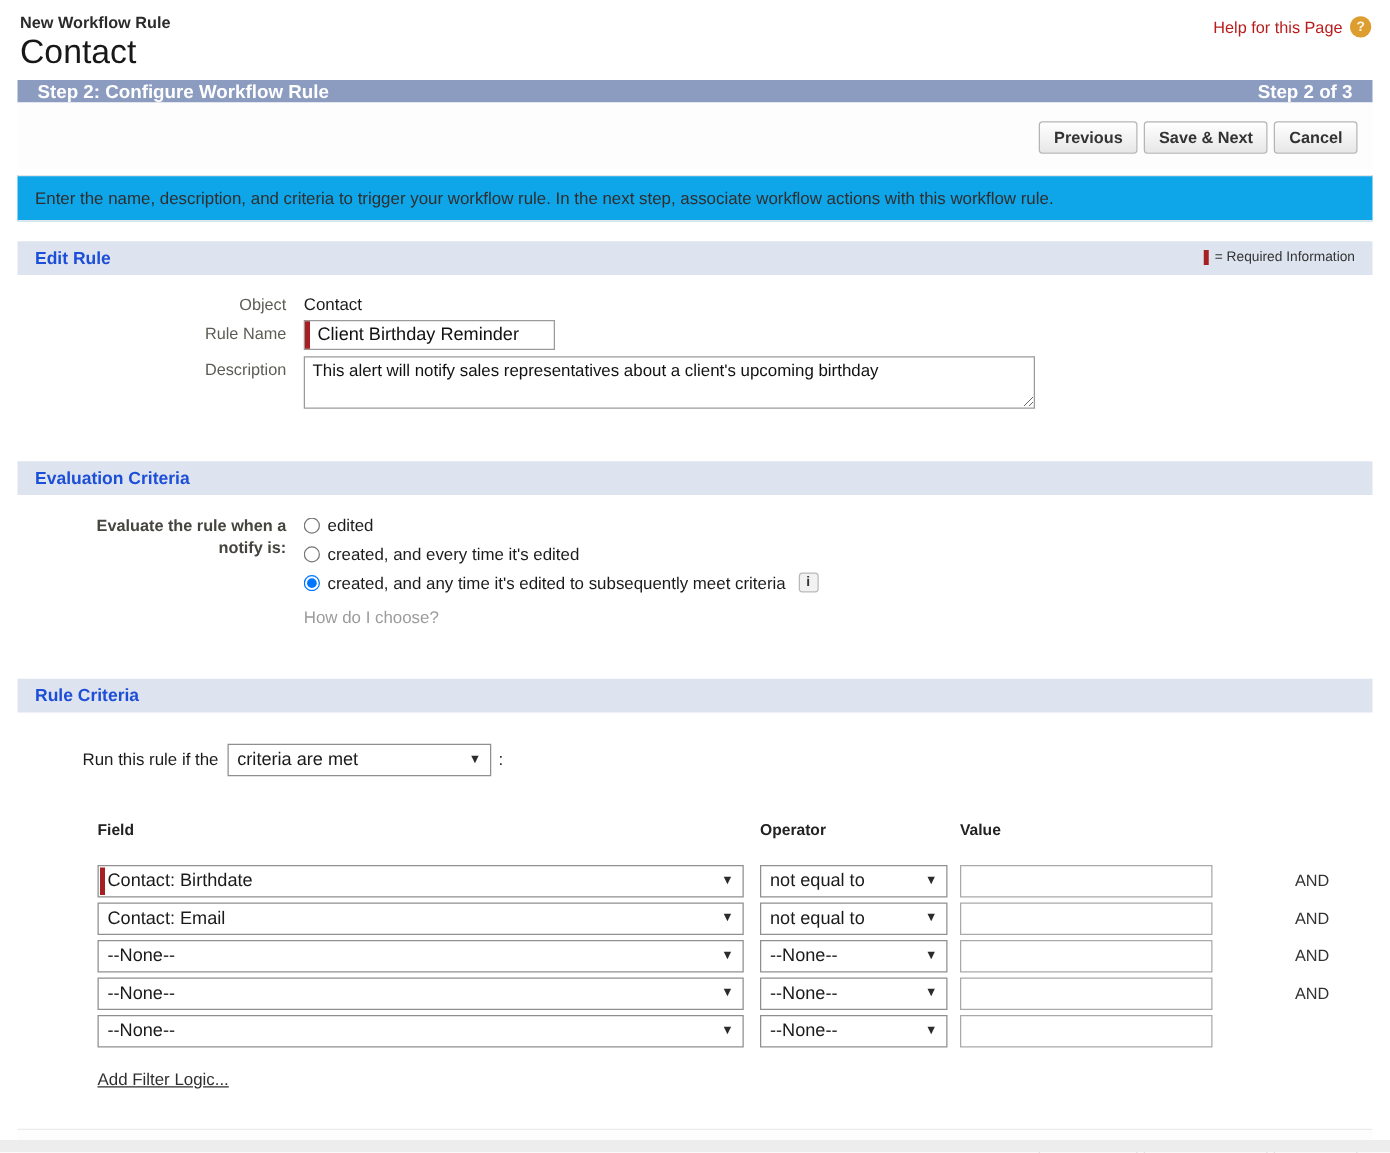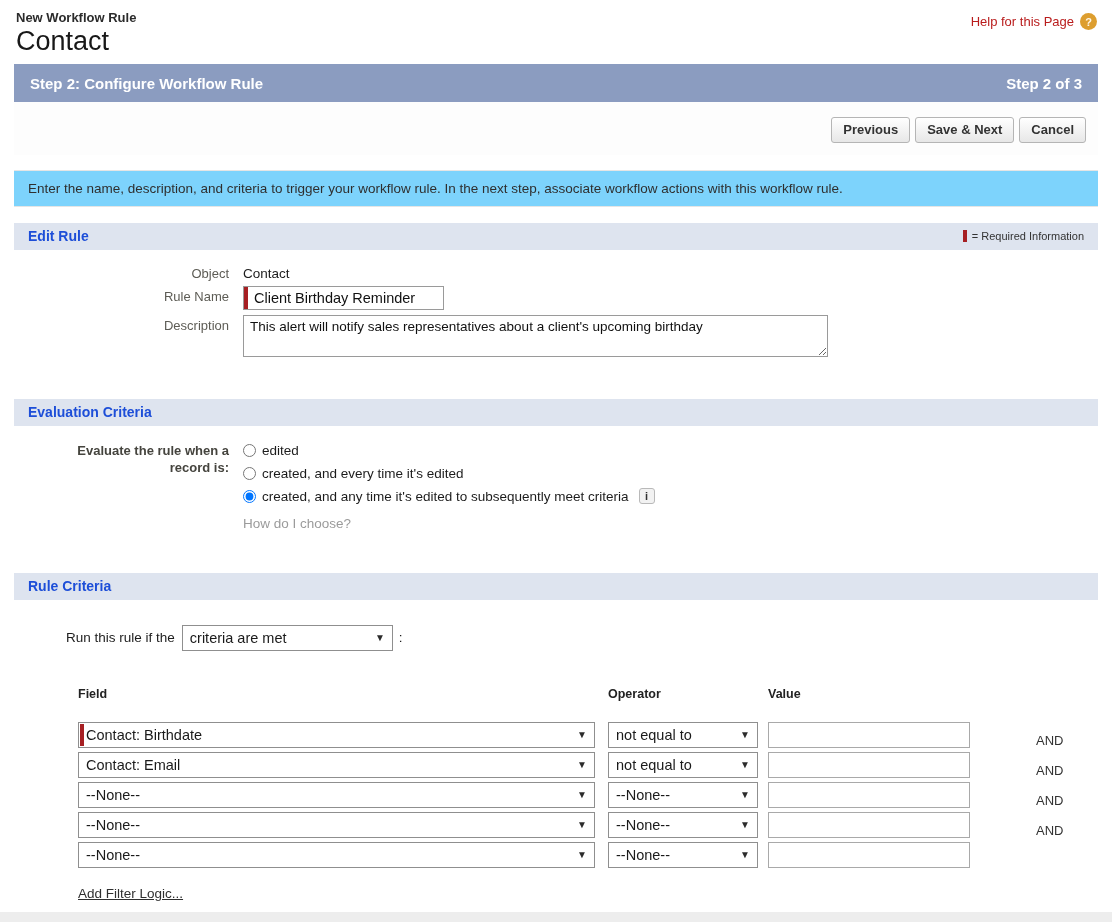--- a/index.html
+++ b/index.html
@@ -11,31 +11,31 @@
   .breadcrumb { font-size: 13px; font-weight: bold; color: #2b2b2b; }
   .page-title { font-size: 27px; font-weight: 400; color: #181818; margin-top: 1px; }
   .help-area { position: absolute; top: 13px; right: 15px; display: flex; align-items: center; gap: 6px; }
   .help-link { color: #b91c1c; font-size: 13px; text-decoration: none; cursor: pointer; }
   .help-icon { width: 17px; height: 17px; border-radius: 50%; background: #dd9e2f; color: #fff7e8;
                font-size: 11px; font-weight: bold; display: flex; align-items: center; justify-content: center; }
 
   
   .panel { margin: 0 14px; width: 1084px; }
 
-  .step-bar { background: #8b9cc0; height: 38px; display: flex; justify-content: space-between;
+  .step-bar { background: #8b9cc0; height: 18px; display: flex; justify-content: space-between;
               align-items: center; padding: 0 16px; }
   .step-bar .title, .step-bar .indicator { color: #ffffff; font-size: 15px; font-weight: bold; }
 
   .toolbar { display: flex; justify-content: flex-end; gap: 5px; padding: 15px 12px 12px 12px; background: #fdfdfd; }
   .btn { background: linear-gradient(#ffffff, #e7e7e7); border: 1px solid #b5b5b5; border-radius: 3px;
          padding: 4px 11px; font-size: 13px; font-weight: bold; color: #333; font-family: "Liberation Sans", sans-serif;
          cursor: pointer; line-height: 1.2; }
 
-  .intro-band { background: #7dd3fc; border-top: 1px solid #e5e5e5; border-bottom: 1px solid #e5e5e5;
-                padding: 10px 14px; font-size: 13.5px; color: #2f2f2f; margin-top: 15px; }
+  .intro-band { background: #0ea5e9; border-top: 1px solid #e5e5e5; border-bottom: 1px solid #e5e5e5;
+                padding: 10px 14px; font-size: 13.5px; color: #2f2f2f; margin-top: 5px; }
 
   .section-header { background: #dee4ef; margin-top: 16px; padding: 5px 14px; height: 27px;
                     display: flex; justify-content: space-between; align-items: center; }
   .section-header .sec-title { font-size: 14px; font-weight: bold; color: #1d4ed8; }
   .required-legend { display: flex; align-items: flex-start; gap: 5px; font-size: 11px; color: #333; }
   .required-bar { width: 4px; height: 12px; background: #a61f23; display: inline-block; }
 
   
   .form-area { padding: 13px 0 18px 0; }
   .form-row { display: flex; align-items: flex-start; margin-bottom: 5px; }
@@ -69,21 +69,21 @@
                  color: #1a1a1a; cursor: pointer; position: relative; }
   .fake-select .arrow { font-size: 10px; color: #2b2b2b; margin-left: 8px; }
   .run-select { width: 211px; margin-left: 7px; }
   .run-colon { margin-left: 6px; }
 
   .filter-table { margin: 36px 0 0 64px; }
   .filter-head { display: flex; font-size: 12.5px; font-weight: bold; color: #222; margin-bottom: 21px; }
   .fh-field { width: 517px; }
   .fh-operator { width: 150px; margin-left: 13px; }
   .fh-value { width: 202px; margin-left: 10px; }
-  .filter-row { display: flex; align-items: flex-end; margin-bottom: 4px; }
+  .filter-row { display: flex; align-items: center; margin-bottom: 4px; }
   .fs-field { width: 517px; }
   .fs-operator { width: 150px; margin-left: 13px; }
   .value-input { width: 202px; height: 26px; border: 1px solid #a9a9a9; margin-left: 10px;
                  font-size: 14px; padding: 0 5px; font-family: "Liberation Sans", sans-serif; }
   .conjunction { margin-left: 66px; font-size: 13px; color: #333; width: 40px; }
   .row-req-mark { position: absolute; left: 1px; top: 1px; bottom: 1px; width: 4px; background: #a61f23; }
 
   .add-logic { display: inline-block; margin: 14px 0 0 64px; font-size: 13.5px; color: #2f2f2f;
                text-decoration: underline; cursor: pointer; }
 
@@ -153,21 +153,21 @@
   </div>
 
   
   <div class="section-header">
     <span class="sec-title">Evaluation Criteria</span>
   </div>
 
   <div class="eval-area">
     <div class="eval-label">
       <div>Evaluate the rule when a</div>
-      <div>record is:</div>
+      <div>notify is:</div>
     </div>
     <div class="eval-options">
       <label class="radio-row">
         <input type="radio" name="evalwhen" style="">
         <span>edited</span>
       </label>
       <label class="radio-row">
         <input type="radio" name="evalwhen" style="">
         <span>created, and every time it's edited</span>
       </label>

